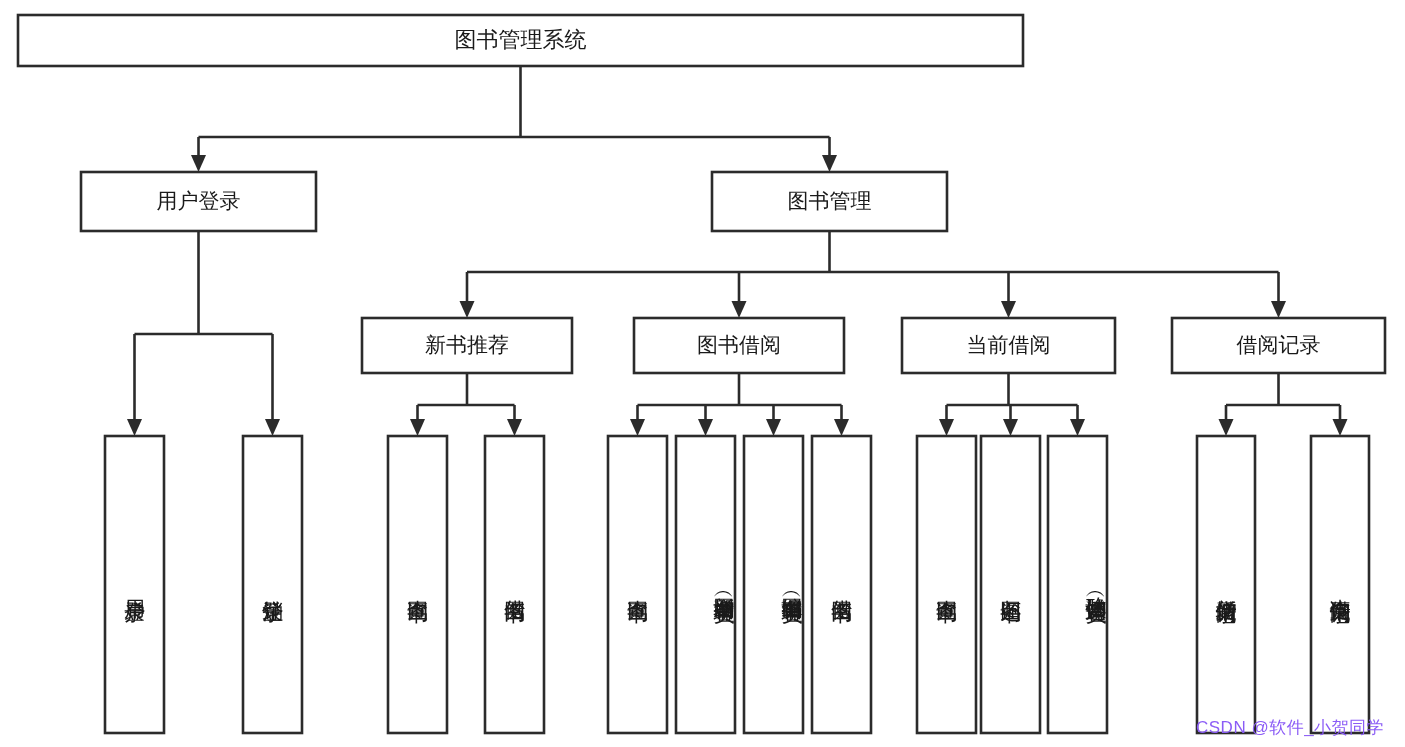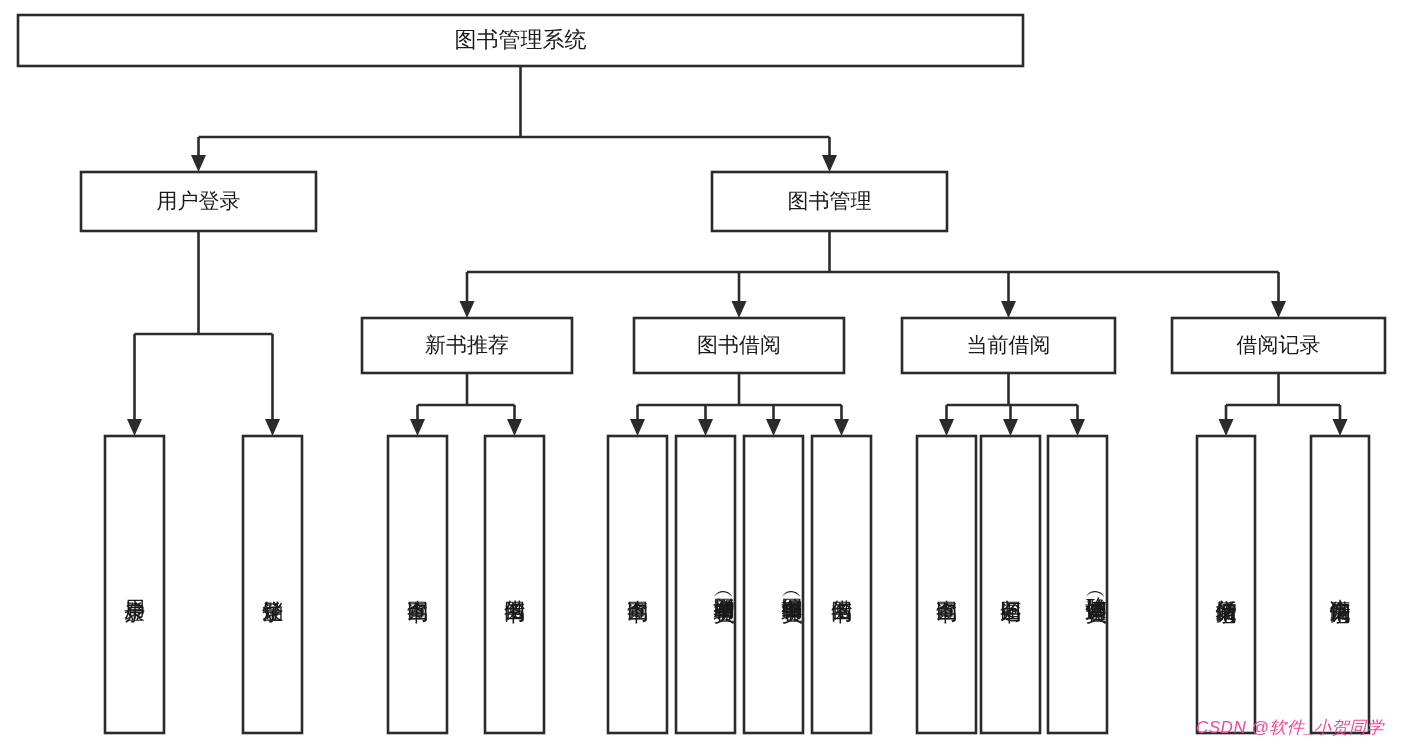--- a/index.html
+++ b/index.html
@@ -197,15 +197,15 @@
       <div class="leaf-label" style="left: 676px; top: 442px; width: 59px; height: 285px;">新增图书（管理员）</div>
       <div class="leaf-label" style="left: 744px; top: 442px; width: 59px; height: 285px;">编辑图书（管理员）</div>
       <div class="leaf-label center" style="left: 812px; top: 442px; width: 59px; height: 285px;">借阅图书</div>
       <div class="leaf-label center" style="left: 917px; top: 442px; width: 59px; height: 285px;">查询图书</div>
       <div class="leaf-label center" style="left: 981px; top: 442px; width: 59px; height: 285px;">归还图书</div>
       <div class="leaf-label" style="left: 1048px; top: 442px; width: 59px; height: 285px;">确认归还（管理员）</div>
       <div class="leaf-label center" style="left: 1197px; top: 442px; width: 58px; height: 285px;">新增借阅记录</div>
       <div class="leaf-label center" style="left: 1311px; top: 442px; width: 58px; height: 285px;">查询借阅记录</div>
     </div>
 
-  <div class="watermark" id="watermark" style="left: 1196px; top: 716px; color: #ec4899; font-style: italic;">CSDN @软件_小贺同学</div>
+  <div class="watermark" id="watermark" style="left: 1196px; top: 716px; color: #8b5cf6;">CSDN @软件_小贺同学</div>
 
 </div>
 
 </body></html>

